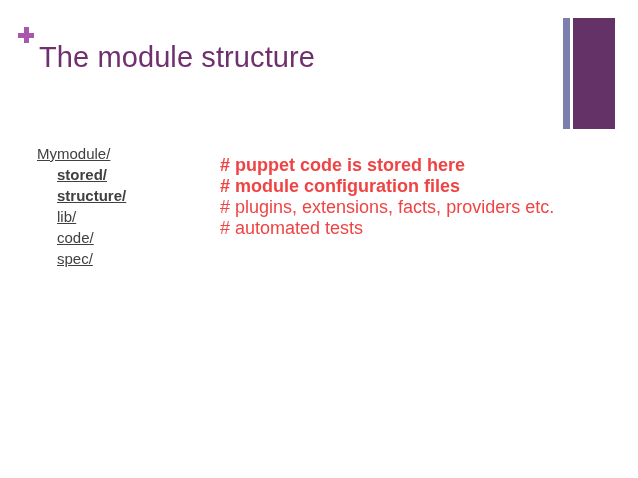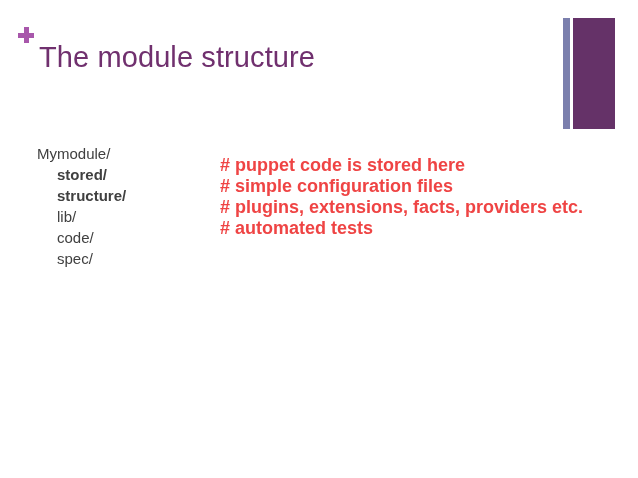--- a/index.html
+++ b/index.html
@@ -86,40 +86,40 @@
     position: absolute;
     left: 37px;
     top: 0;
     font-size: 15px;
     line-height: 21px;
     color: #404040;
     white-space: nowrap;
   }
   .tree .node {
     display: block;
+    text-decoration: underline;
   }
   .tree .node.indent {
     padding-left: 20px;
   }
   .tree .node.bold {
     font-weight: bold;
   }
 
   .comments {
     position: absolute;
     left: 220px;
     top: 12px;
     font-size: 18px;
     line-height: 21px;
     color: #ef4444;
     white-space: nowrap;
   }
   .comments .comment-line {
     display: block;
-    font-weight: bold;
   }
   .comments .comment-line.bold {
     font-weight: bold;
   }
 </style>
 </head>
 <body>
 
 <div class="slide">
 
@@ -138,19 +138,19 @@
       <span class="node">Mymodule/</span>
       <span class="node indent bold">stored/</span>
       <span class="node indent bold">structure/</span>
       <span class="node indent">lib/</span>
       <span class="node indent">code/</span>
       <span class="node indent">spec/</span>
     </div>
 
     <div class="comments">
       <span class="comment-line bold"># puppet code is stored here</span>
-      <span class="comment-line bold"># simple configuration files</span>
+      <span class="comment-line bold"># module configuration files</span>
       <span class="comment-line"># plugins, extensions, facts, providers etc.</span>
       <span class="comment-line"># automated tests</span>
     </div>
   </div>
 
 </div>
 
 </body></html>

